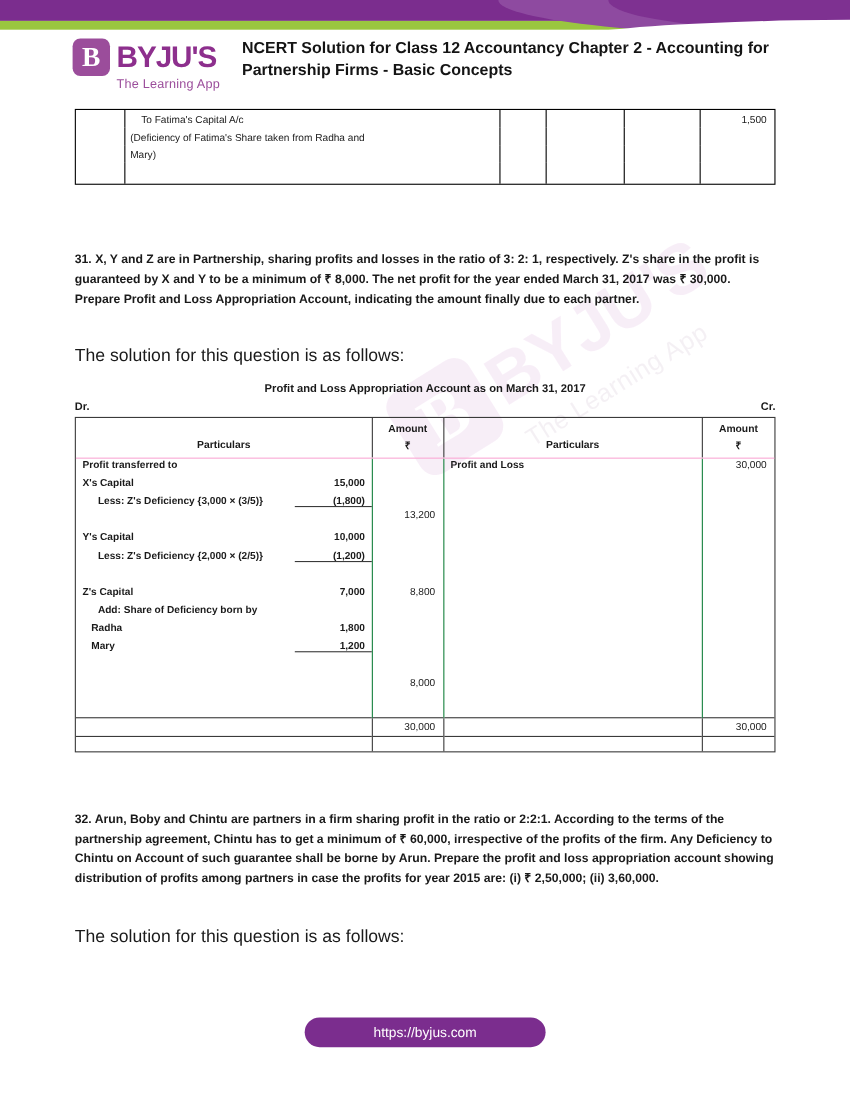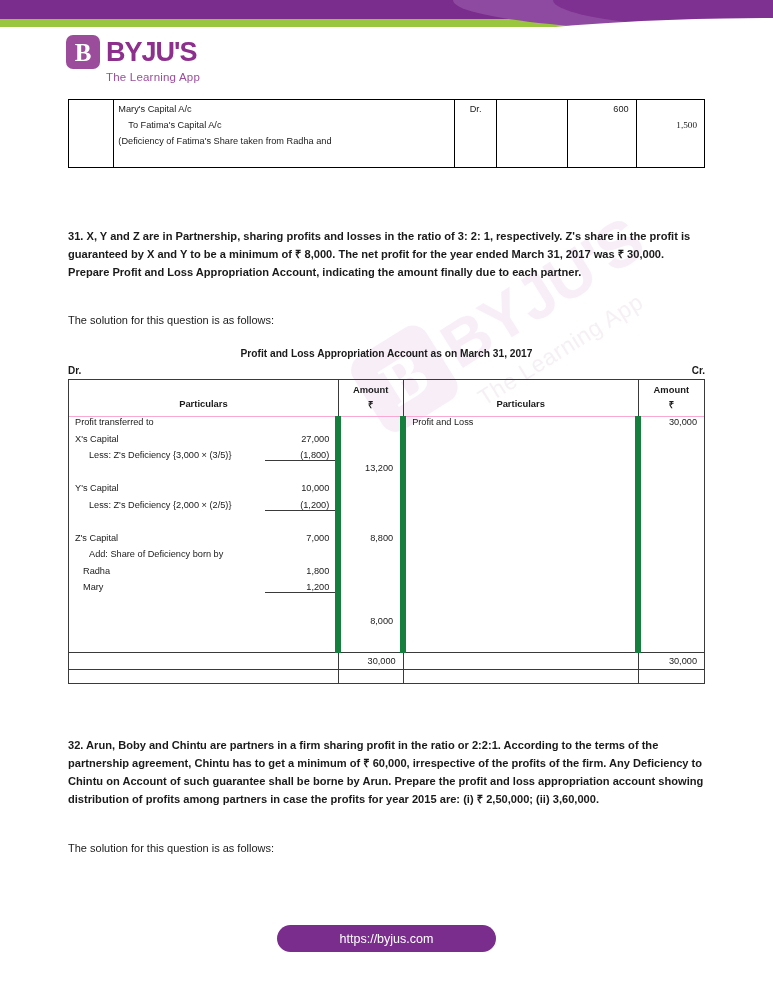--- a/index.html
+++ b/index.html
@@ -94,21 +94,21 @@
     border:1px solid #000; border-top:1px solid #000;
   }
   .journal table { width:100%; border-collapse:collapse; }
   .journal td { border-left:1px solid #000; height:16px; padding:2px 4px 0 4px; font-size:9.2px; }
   .journal td:first-child { border-left:none; }
   .j-c1 { width:45px; }
   .j-c2 { width:342px; }
   .j-c3 { width:42px; text-align:center; }
   .j-c4 { width:71px; }
   .j-c5 { width:69px; text-align:right; padding-right:7px !important; }
-  .j-c6 { width:68px; text-align:right; padding-right:7px !important;font-family:Liberation Serif, serif; }
+  .j-c6 { width:68px; text-align:right; padding-right:7px !important; }
   .indent1 { padding-left:14px !important; }
 
   
   .ledger-title {
     position:absolute; top:348px; left:0; width:773px; text-align:center;
     font-size:10.2px; font-weight:bold;
   }
   .drcr { position:absolute; top:365px; left:68px; width:637px; font-size:10px; font-weight:bold; }
   .drcr .cr { float:right; }
 
@@ -121,43 +121,43 @@
     border-bottom:1px solid #f9a8d4; border-left:1px solid #3a3a3a;
     text-align:center; font-weight:bold; font-size:9.4px;
     padding:3px 0 4px 0; line-height:1.55;
   }
   .mt-head td:first-child { border-left:none; }
   .mt-head .particulars-lbl { padding-top:14px; }
   .col-p1 { width:270px; }
   .col-a1 { width:65px; }
   .col-p2 { width:236px; }
   .col-a2 { width:66px; }
-  .mt-body td { border-left:6px solid #15803d; vertical-align:top; padding:0; }
+  .mt-body td { border-left:1px solid #15803d; vertical-align:top; padding:0; }
   .mt-body td:first-child { border-left:none; }
 
-  .side { position:relative; height:235px; }
+  .side { position:relative; height:235px;font-weight:bold; }
   .line { height:16.5px; display:flex; align-items:flex-start; font-size:9.2px; padding-left:6px; }
   .line .lbl { flex:1 1 auto; }
   .line .sub {
     width:70px; text-align:right; padding-right:6px; flex:0 0 70px;
   }
   .line.underline .sub { border-bottom:1px solid #3a3a3a; }
   .amt-col { position:relative; height:235px; font-size:9.2px; }
   .amt { position:absolute; right:7px; text-align:right; }
 
   .totals td { border-left:1px solid #3a3a3a; border-top:1px solid #3a3a3a; height:17px; font-size:9.2px; }
   .totals td:first-child { border-left:none; }
   .totals .tot-val { text-align:right; padding-right:7px; }
   .after-total td { border-left:1px solid #3a3a3a; border-top:1px solid #3a3a3a; height:13px; }
   .after-total td:first-child { border-left:none; }
 
   
   .q-block { position:absolute; left:68px; width:637px; z-index:2;}
   .q-text { font-size:11.1px; font-weight:bold; line-height:1.62; text-align:left; }
-  .sol-text { font-size:11px; line-height:1.5; }
+  .sol-text { font-size:16px; line-height:1.5; }
 
   
   .footer-pill {
     position:absolute; left:277px; top:925px; width:219px; height:27px;
     background:#7b2d8e; border-radius:14px;
     color:#ffffff; font-size:12.5px;
     display:flex; align-items:center; justify-content:center;
     z-index:3;
   }
 </style>
@@ -181,52 +181,53 @@
 </div>
 
 <div class="title-row">
   <div class="logo">
     <div class="logo-top">
       <div class="logo-mark">B</div>
       <div class="logo-word">BYJU'S</div>
     </div>
     <div class="logo-tag">The Learning App</div>
   </div>
+  <div class="page-title">NCERT Solution for Class 12 Accountancy Chapter 2 - Accounting for Partnership Firms - Basic Concepts</div>
 </div>
 
 <div class="doc">
 
   <div class="journal">
     <table>
       <tbody>
-      <tr>
-        <td class="j-c1"></td>
-        <td class="j-c2">Mary's Capital A/c</td>
-        <td class="j-c3">Dr.</td>
-        <td class="j-c4"></td>
-        <td class="j-c5">600</td>
-        <td class="j-c6"></td>
-      </tr>
       <tr>
         <td class="j-c1"></td>
         <td class="j-c2 indent1">To Fatima's Capital A/c</td>
         <td class="j-c3"></td>
         <td class="j-c4"></td>
         <td class="j-c5"></td>
         <td class="j-c6">1,500</td>
       </tr>
       <tr>
         <td class="j-c1"></td>
         <td class="j-c2">(Deficiency of Fatima's Share taken from Radha and</td>
         <td class="j-c3"></td>
         <td class="j-c4"></td>
         <td class="j-c5"></td>
         <td class="j-c6"></td>
       </tr>
       <tr>
+        <td class="j-c1"></td>
+        <td class="j-c2">Mary)</td>
+        <td class="j-c3"></td>
+        <td class="j-c4"></td>
+        <td class="j-c5"></td>
+        <td class="j-c6"></td>
+      </tr>
+      <tr>
         <td class="j-c1" style="height:19px"></td>
         <td class="j-c2"></td>
         <td class="j-c3"></td>
         <td class="j-c4"></td>
         <td class="j-c5"></td>
         <td class="j-c6"></td>
       </tr>
     </tbody>
       </table>
   </div>
@@ -267,21 +268,21 @@
       <tr class="mt-body">
 
         <td>
           <div class="side">
             <div class="line">
               <span class="lbl">Profit transferred to</span>
               <span class="sub"></span>
             </div>
             <div class="line">
               <span class="lbl">X's Capital</span>
-              <span class="sub">27,000</span>
+              <span class="sub">15,000</span>
             </div>
             <div class="line underline">
               <span class="lbl" style="padding-left:14px">Less: Z's Deficiency {3,000 × (3/5)}</span>
               <span class="sub">(1,800)</span>
             </div>
             <div class="line">
               <span class="lbl"></span>
               <span class="sub"></span>
             </div>
             <div class="line">

